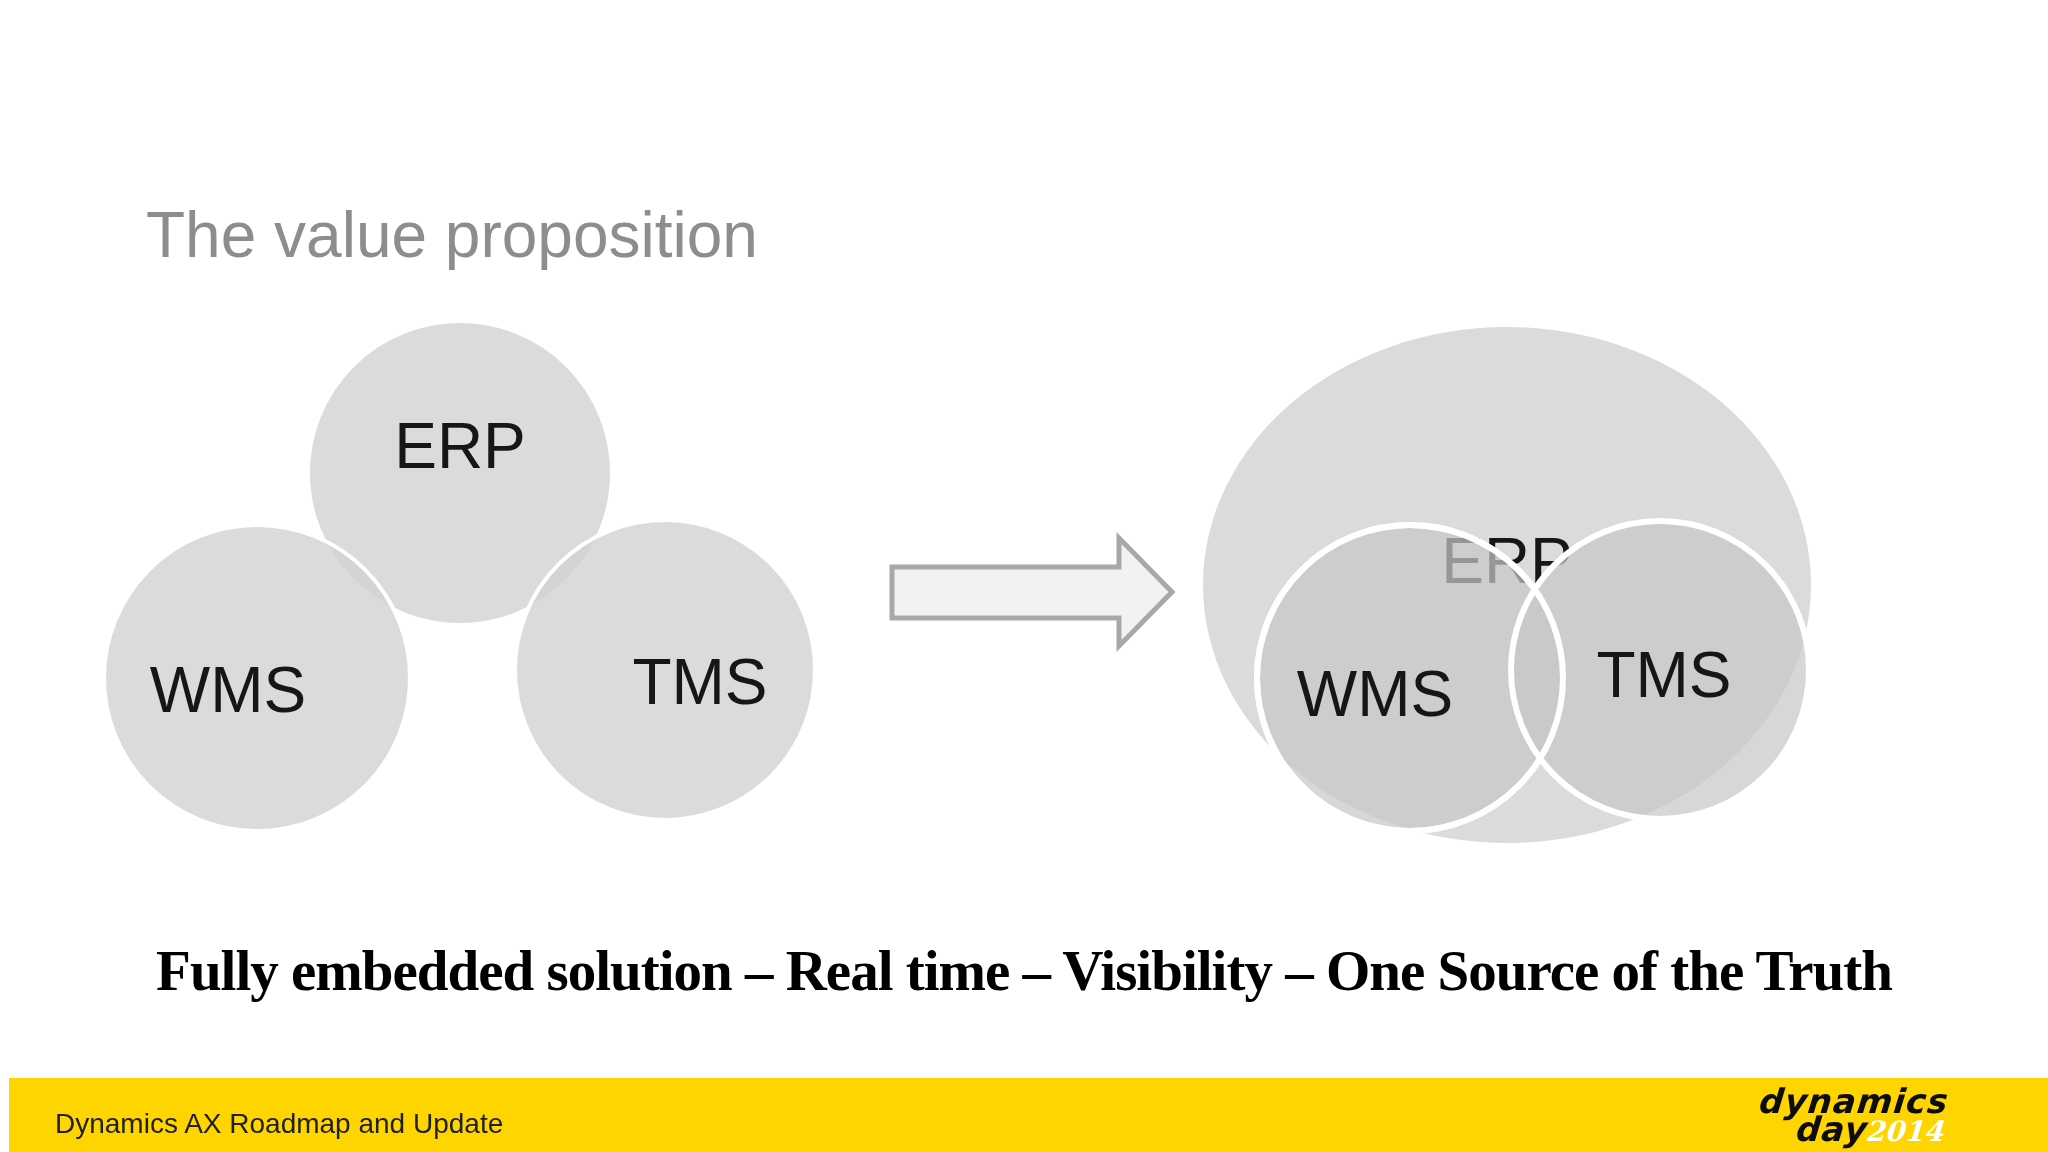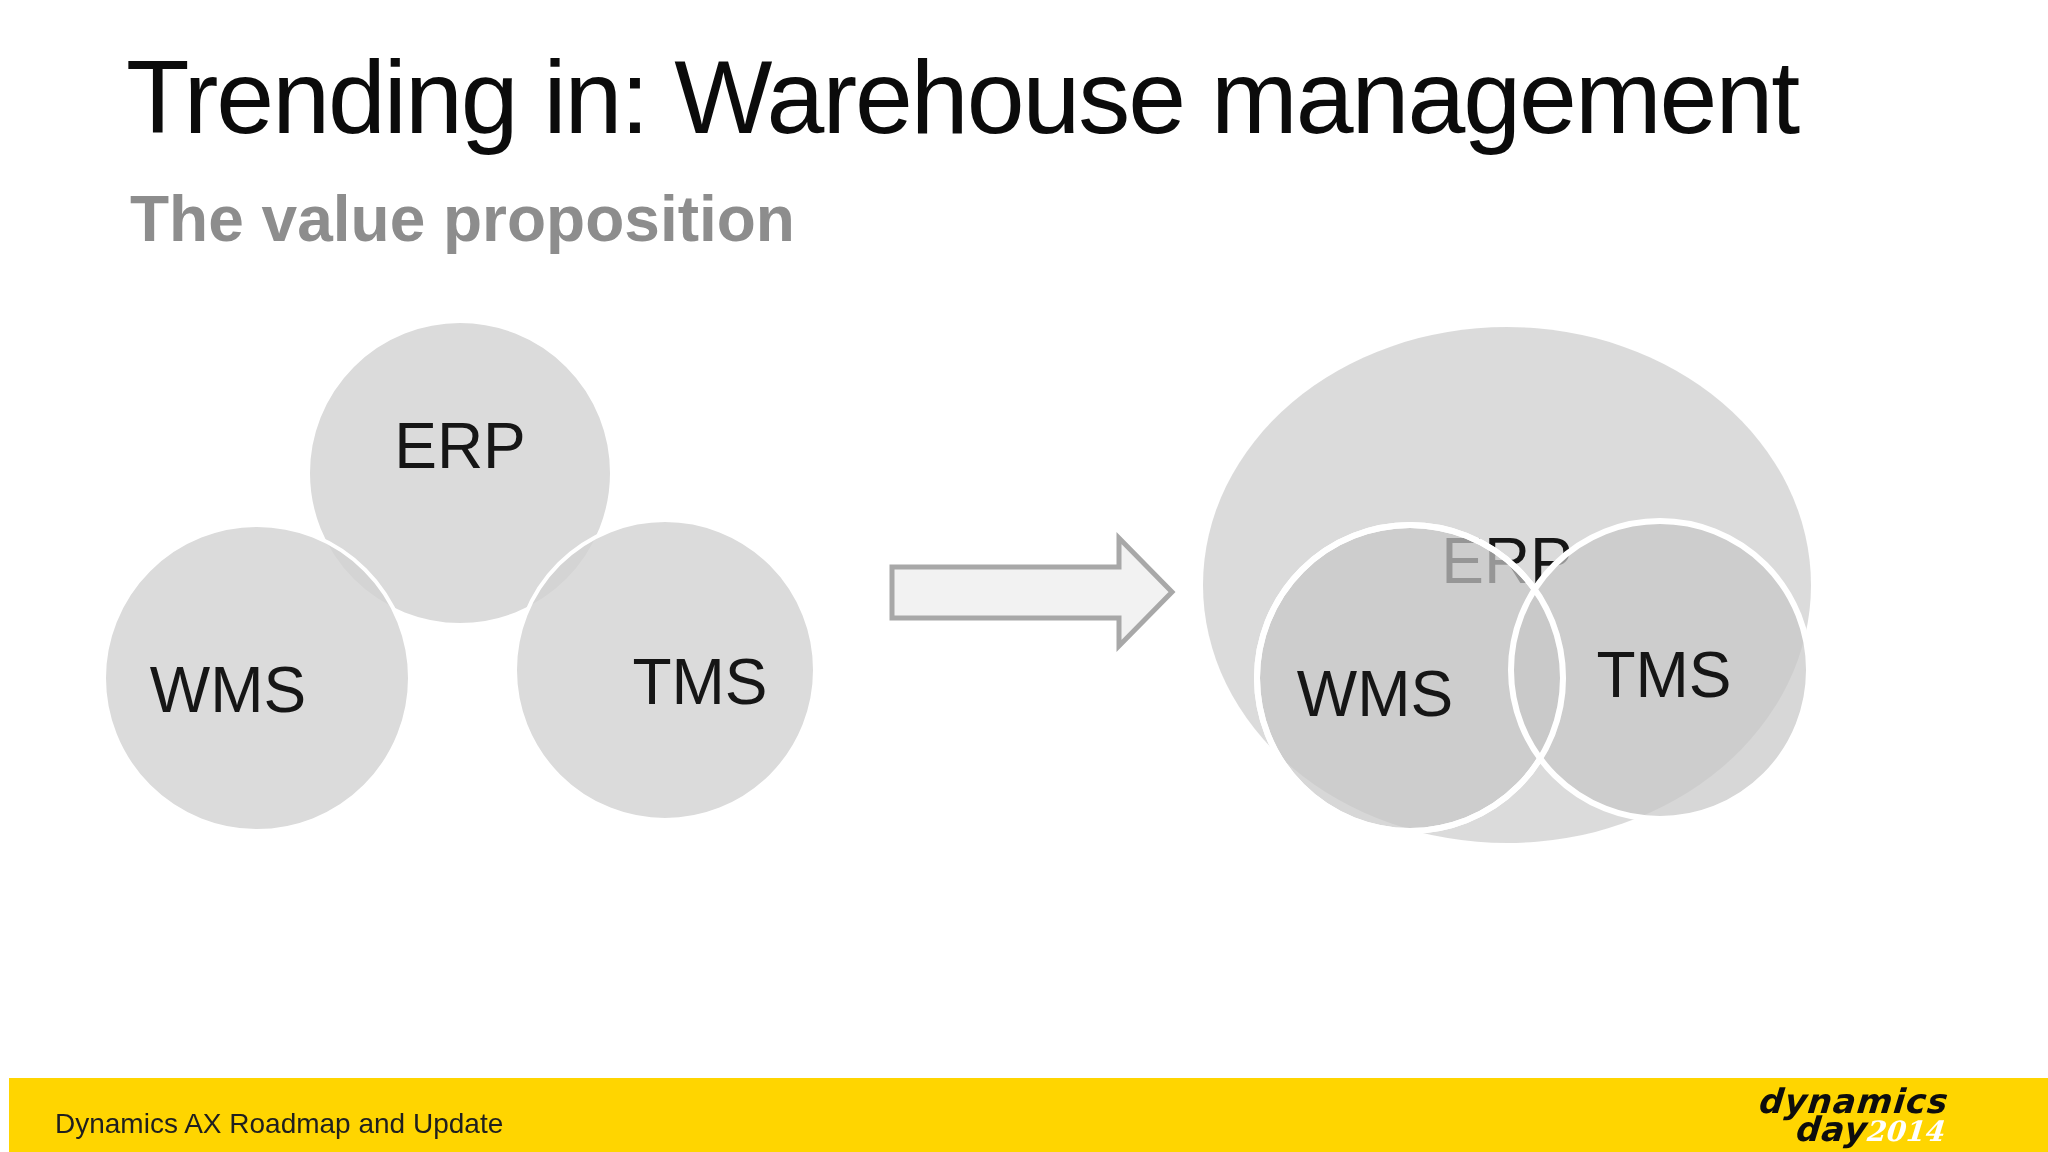--- a/index.html
+++ b/index.html
@@ -10,22 +10,22 @@
     background:#ffffff;
     font-family:"Liberation Sans","DejaVu Sans",sans-serif;
   }
   .title{
     position:absolute;left:126px;top:38px;
     font-size:104px;font-weight:300;letter-spacing:-2px;
     color:#0b0b0b;white-space:nowrap;margin:0;
   }
   .subtitle{
     position:absolute;left:130px;top:182px;
-    font-size:64px;font-weight:700;
-    color:#8d8d8d;white-space:nowrap;margin:0;
+    font-size:64px;font-weight:400;
+    color:#8d8d8d;white-space:nowrap;margin:16px;
   }
   .diagram{position:absolute;left:0;top:0;width:2048px;height:1152px;}
   .circle-label{
     font-family:"Liberation Sans","DejaVu Sans",sans-serif;
     font-size:64px;fill:#161616;text-anchor:middle;
   }
   .tagline{
     position:absolute;left:0;top:938px;width:2048px;
     text-align:center;white-space:nowrap;
     font-family:"Liberation Serif","DejaVu Serif",serif;
@@ -52,21 +52,20 @@
   .logo-year{
     font-family:"DejaVu Serif","Liberation Serif",serif;
     font-size:28px;color:#ffffff;font-weight:bold;font-style:italic;letter-spacing:0;
   }
 </style>
 </head>
 <body>
 
 <div class="slide">
 
-  <h1 class="title">Trending in: Warehouse management</h1>
   <h2 class="subtitle">The value proposition</h2>
 
   <svg class="diagram" viewBox="0 0 2048 1152" xmlns="http://www.w3.org/2000/svg">
 
     <g>
       <circle cx="460" cy="473" r="152" fill="rgba(210,210,210,0.8)" stroke="#ffffff" stroke-width="4"></circle>
       <text class="circle-label" x="460" y="468">ERP</text>
       <circle cx="257" cy="678" r="153" fill="rgba(210,210,210,0.8)" stroke="#ffffff" stroke-width="4"></circle>
       <circle cx="665" cy="670" r="150" fill="rgba(210,210,210,0.8)" stroke="#ffffff" stroke-width="4"></circle>
       <text class="circle-label" x="228" y="712">WMS</text>
@@ -79,20 +78,21 @@
       <ellipse cx="1507" cy="585" rx="304" ry="258" fill="rgba(210,210,210,0.8)"></ellipse>
       <text class="circle-label" x="1507" y="583">ERP</text>
       <circle cx="1410" cy="678" r="153" fill="rgba(200,200,200,0.72)" stroke="#ffffff" stroke-width="6"></circle>
       <circle cx="1660" cy="670" r="149" fill="rgba(200,200,200,0.72)" stroke="#ffffff" stroke-width="6"></circle>
       <circle cx="1410" cy="678" r="153" fill="none" stroke="#ffffff" stroke-width="6"></circle>
       <text class="circle-label" x="1375" y="716">WMS</text>
       <text class="circle-label" x="1664" y="697">TMS</text>
     </g>
   </svg>
 
+  <div class="tagline">Fully embedded solution – Real time – Visibility – One Source of the Truth</div>
 
   <div class="footer">
     <span class="footer-text">Dynamics AX Roadmap and Update</span>
     <span class="logo">
       <span class="logo-line1">dynamics</span>
       <span class="logo-line2"><span>day</span><span class="logo-year">2014</span></span>
     </span>
   </div>
 
 </div>

